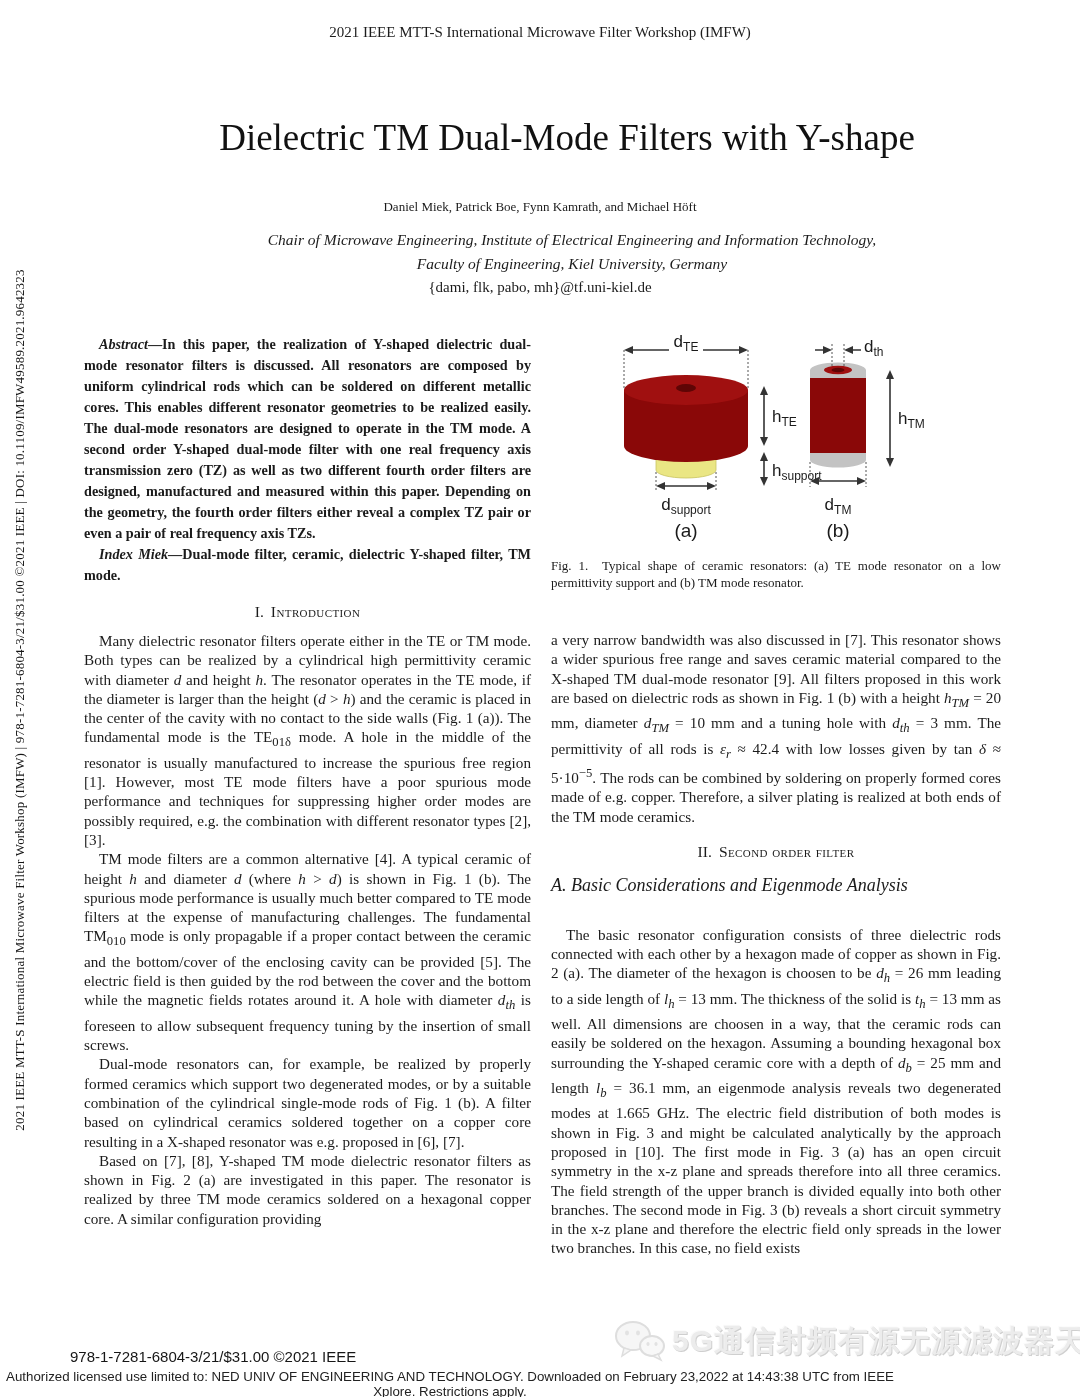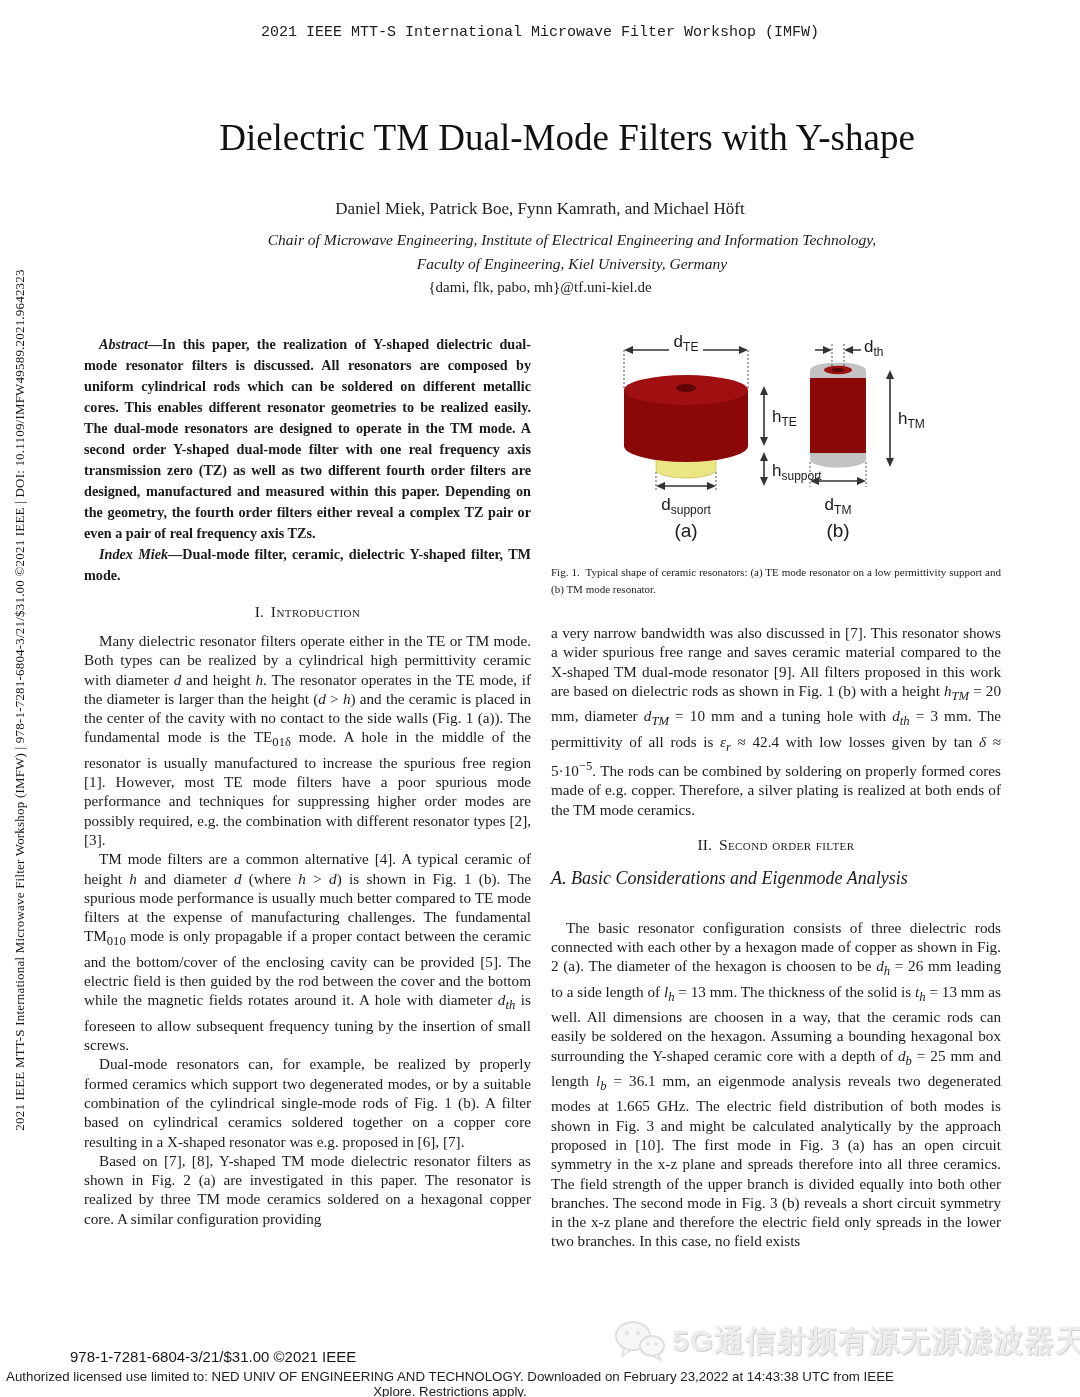--- a/index.html
+++ b/index.html
@@ -1,49 +1,49 @@
 <!DOCTYPE html>
 <html><head>
 <meta charset="utf-8">
 <style>
   html,body{margin:0;padding:0;background:#fff;}
   .page{position:relative;width:1080px;height:1397px;background:#ffffff;overflow:hidden;
         font-family:"Liberation Serif","DejaVu Serif",serif;color:#1b1b1b;}
 
   .conf-header{position:absolute;top:24px;left:0;width:100%;text-align:center;
-        font-family:Liberation Mono, monospace;font-size:15px;color:#1c1c1c;}
+        font-family:Liberation Serif, serif;font-size:15px;color:#1c1c1c;}
 
   .side-stamp{position:absolute;left:-439px;top:686px;width:930px;height:28px;
         transform:rotate(-90deg);text-align:center;
         font-size:13px;color:#151515;letter-spacing:.2px;white-space:nowrap;}
 
   .paper-title{position:absolute;top:116px;left:0;width:100%;text-align:center;
         font-size:37px;color:#111;padding-left:27px;}
-  .authors{position:absolute;top:199px;left:0;width:100%;text-align:center;font-size:17px;}
+  .authors{position:absolute;top:199px;left:0;width:100%;text-align:center;font-size:13px;}
   .affil{position:absolute;left:0;width:100%;text-align:center;font-style:italic;font-size:15.5px;padding-left:32px;}
   .affil1{top:231px;} .affil2{top:255px;}
   .email{position:absolute;top:279px;left:0;width:100%;text-align:center;font-size:15px;}
 
   .col{position:absolute;top:334px;width:447px;text-align:justify;}
   .col-left{left:84px;}
   .col-right{left:551px;width:450px;}
 
   p{margin:0;}
   .abstract-p,.index-p{font-size:14.2px;line-height:21px;font-weight:bold;text-indent:15px;}
   .lead{font-style:italic;}
   .body-p{font-size:15.2px;line-height:19.3px;text-indent:15px;}
   .no-indent{text-indent:0;}
   .sec-head{margin:17px 0 10px 0;text-align:center;font-size:15.6px;text-indent:0;}
   .sec-head .sc{font-variant:small-caps;letter-spacing:.4px;}
   .sec-num{margin-right:7px;}
   .subsec-head{margin:14px 0 29px 0;font-style:italic;font-size:18px;text-align:left;text-indent:0;}
 
   .fig-svg{display:block;margin:0;}
-  .fig-caption{font-size:11px;line-height:17px;text-align:justify;margin-top:10px;}
-  .after-fig{margin-top:25px;}
+  .fig-caption{font-size:13px;line-height:17px;text-align:justify;margin-top:3px;}
+  .after-fig{margin-top:39px;}
 
   .fig-label{font-family:"Liberation Sans","DejaVu Sans",sans-serif;font-size:17px;fill:#1a1a1a;}
   .fig-sub{font-size:12px;}
   .fig-ab{font-family:"Liberation Sans","DejaVu Sans",sans-serif;font-size:19px;fill:#1a1a1a;}
   .dim{stroke:#333;stroke-width:1.6;fill:none;}
   .dimhead{fill:#333;stroke:none;}
   .ext{stroke:#555;stroke-width:1;fill:none;stroke-dasharray:2 2;}
 
   .footer-copyright{position:absolute;left:70px;top:1348px;
         font-family:"Liberation Sans","DejaVu Sans",sans-serif;font-size:15px;color:#161616;}

